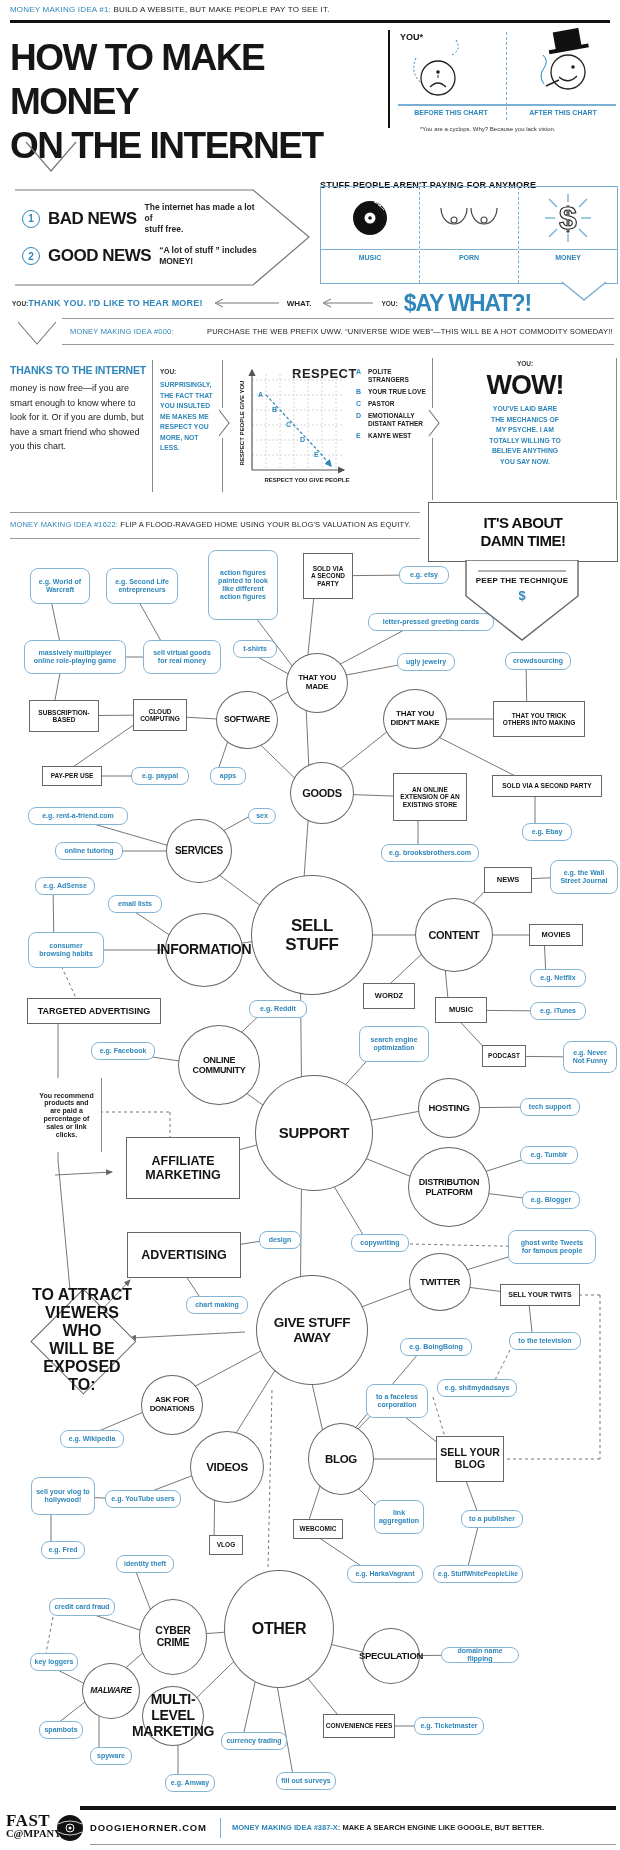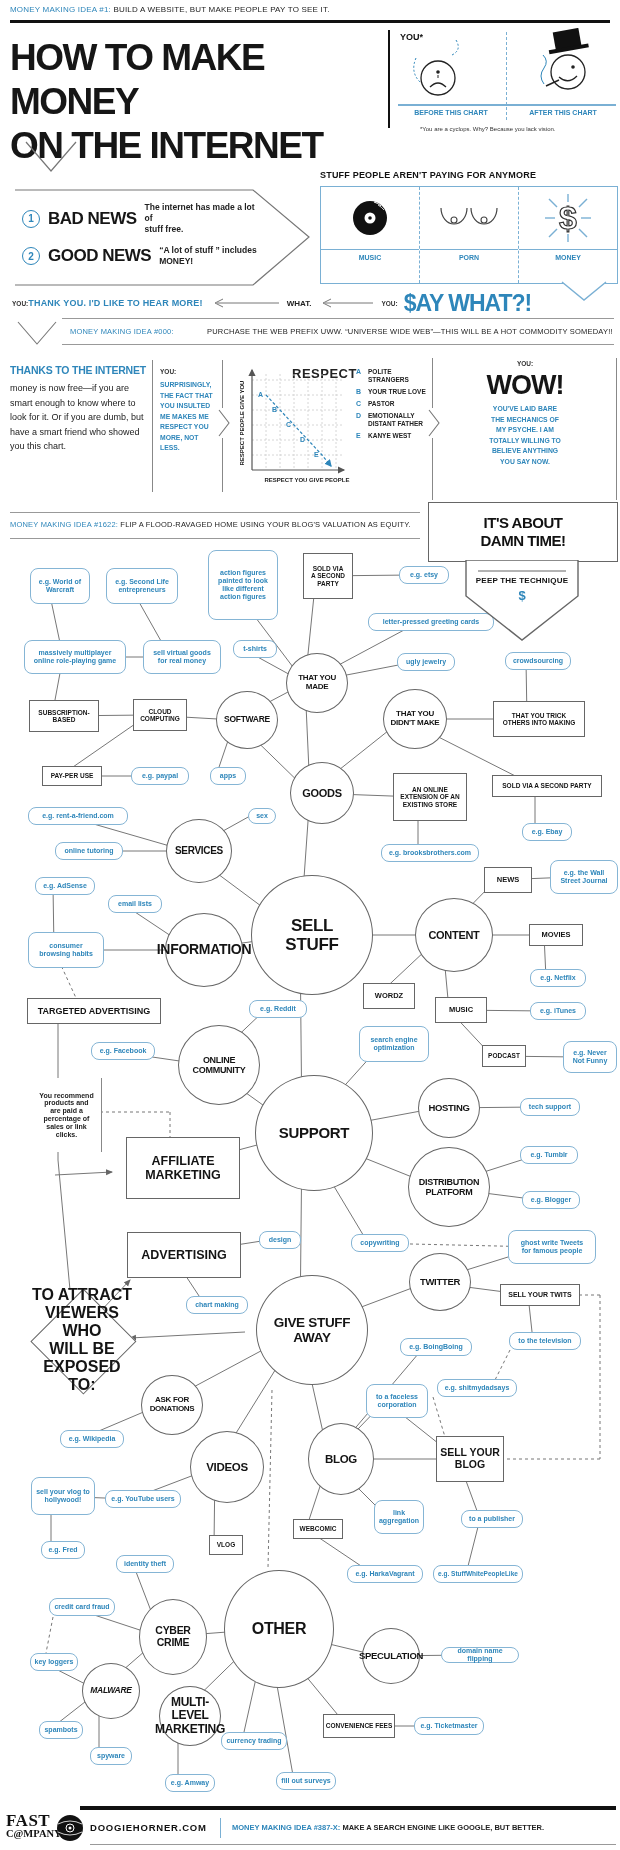--- a/index.html
+++ b/index.html
@@ -325,21 +325,21 @@
       <div class="node blue-n" style="left: 421px; top: 1565px; width: 90px; height: 18px; font-size: 6.5px;">e.g. StuffWhitePeopleLike</div>
       <div class="node blue-n" style="left: 335px; top: 1565px; width: 76px; height: 18px;">e.g. HarkaVagrant</div>
       <div class="node blue-n" style="left: 104px; top: 1555px; width: 58px; height: 18px;">identity theft</div>
       <div class="node blue-n" style="left: 37px; top: 1598px; width: 66px; height: 18px;">credit card fraud</div>
       <div class="node hub" style="left: 127px; top: 1599px; width: 68px; height: 76px; font-size: 10.5px;">CYBER
 CRIME</div>
       <div class="node blue-n" style="left: 18px; top: 1653px; width: 48px; height: 18px;">key loggers</div>
       <div class="node hub" style="left: 70px; top: 1663px; width: 58px; height: 56px; font-size: 8.5px; font-style: italic;">MALWARE</div>
       <div class="node blue-n" style="left: 27px; top: 1721px; width: 44px; height: 18px;">spambots</div>
       <div class="node blue-n" style="left: 78px; top: 1747px; width: 42px; height: 18px;">spyware</div>
-      <div class="node hub" style="left: 147px; top: 1686px; width: 62px; height: 60px; font-size: 12px;">MULTI-LEVEL
+      <div class="node hub" style="left: 130px; top: 1686px; width: 62px; height: 60px; font-size: 14px;">MULTI-LEVEL
 MARKETING</div>
       <div class="node blue-n" style="left: 153px; top: 1774px; width: 50px; height: 18px;">e.g. Amway</div>
       <div class="node blue-n" style="left: 209px; top: 1732px; width: 66px; height: 18px;">currency trading</div>
       <div class="node blue-n" style="left: 264px; top: 1772px; width: 60px; height: 18px;">fill out surveys</div>
       <div class="node hub" style="left: 212px; top: 1570px; width: 110px; height: 118px; font-size: 16px;">OTHER</div>
       <div class="node hub" style="left: 350px; top: 1628px; width: 58px; height: 56px; font-size: 9.5px;">SPECULATION</div>
       <div class="node blue-n" style="left: 429px; top: 1647px; width: 78px; height: 16px;">domain name flipping</div>
       <div class="node box" style="left: 311px; top: 1714px; width: 72px; height: 24px;">CONVENIENCE FEES</div>
       <div class="node blue-n" style="left: 402px; top: 1717px; width: 70px; height: 18px;">e.g. Ticketmaster</div>
     </div>
@@ -379,21 +379,21 @@
   </svg>
   <div class="abs" style="left:398px;top:104px;width:218px;height:2px;background:#7ab0d4;"></div>
   <div class="abs chart-tag" style="left:398px;top:109px;width:106px;">BEFORE THIS CHART</div>
   <div class="abs chart-tag" style="left:510px;top:109px;width:106px;">AFTER THIS CHART</div>
   <div class="abs footnote" style="left:420px;top:126px;width:200px;">*You are a cyclops. Why? Because you lack vision.</div>
 
   <svg class="abs" style="left:24px;top:140px;" width="56" height="36">
     <polyline points="2,2 27,31 52,2" fill="none" stroke="#777" stroke-width="1.2"></polyline>
   </svg>
 
-  <div class="abs" id="np-title" style="left:320px;top:170px;">STUFF PEOPLE AREN'T PAYING FOR ANYMORE</div>
+  <div class="abs" id="np-title" style="left:320px;top:180px;">STUFF PEOPLE AREN'T PAYING FOR ANYMORE</div>
   <div id="np-box" style="left:320px;top:186px;width:296px;height:96px;">
     <div class="np-cell">
       <div class="np-icon">
         <svg width="44" height="44">
           <circle cx="22" cy="22" r="17" fill="#111"></circle>
           <path d="M33,10 a16,16 0 0 0 -7,-4" stroke="#fff" stroke-width="1" fill="none"></path>
           <path d="M36,14 a20,20 0 0 0 -6,-5" stroke="#fff" stroke-width="0.8" fill="none"></path>
           <circle cx="22" cy="22" r="5.5" fill="#fff"></circle>
           <circle cx="22" cy="22" r="1.8" fill="#111"></circle>
         </svg>

